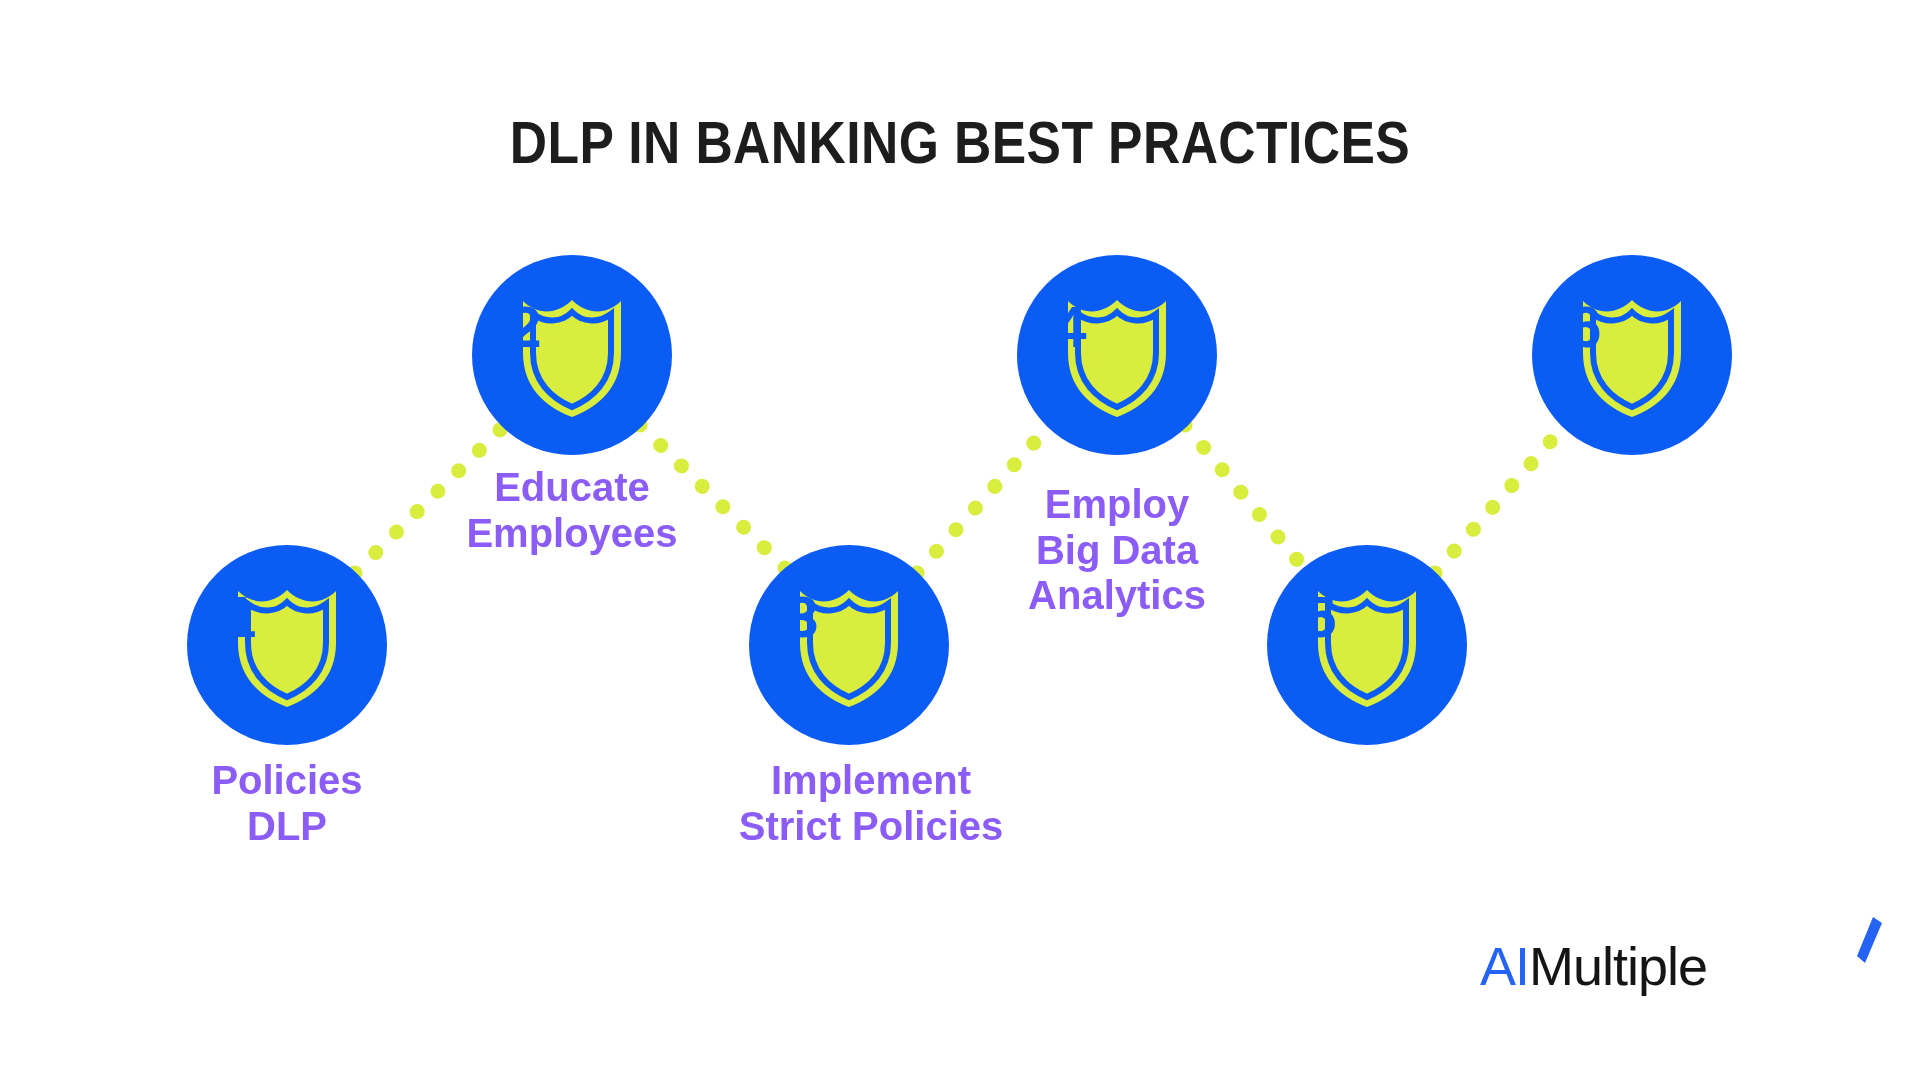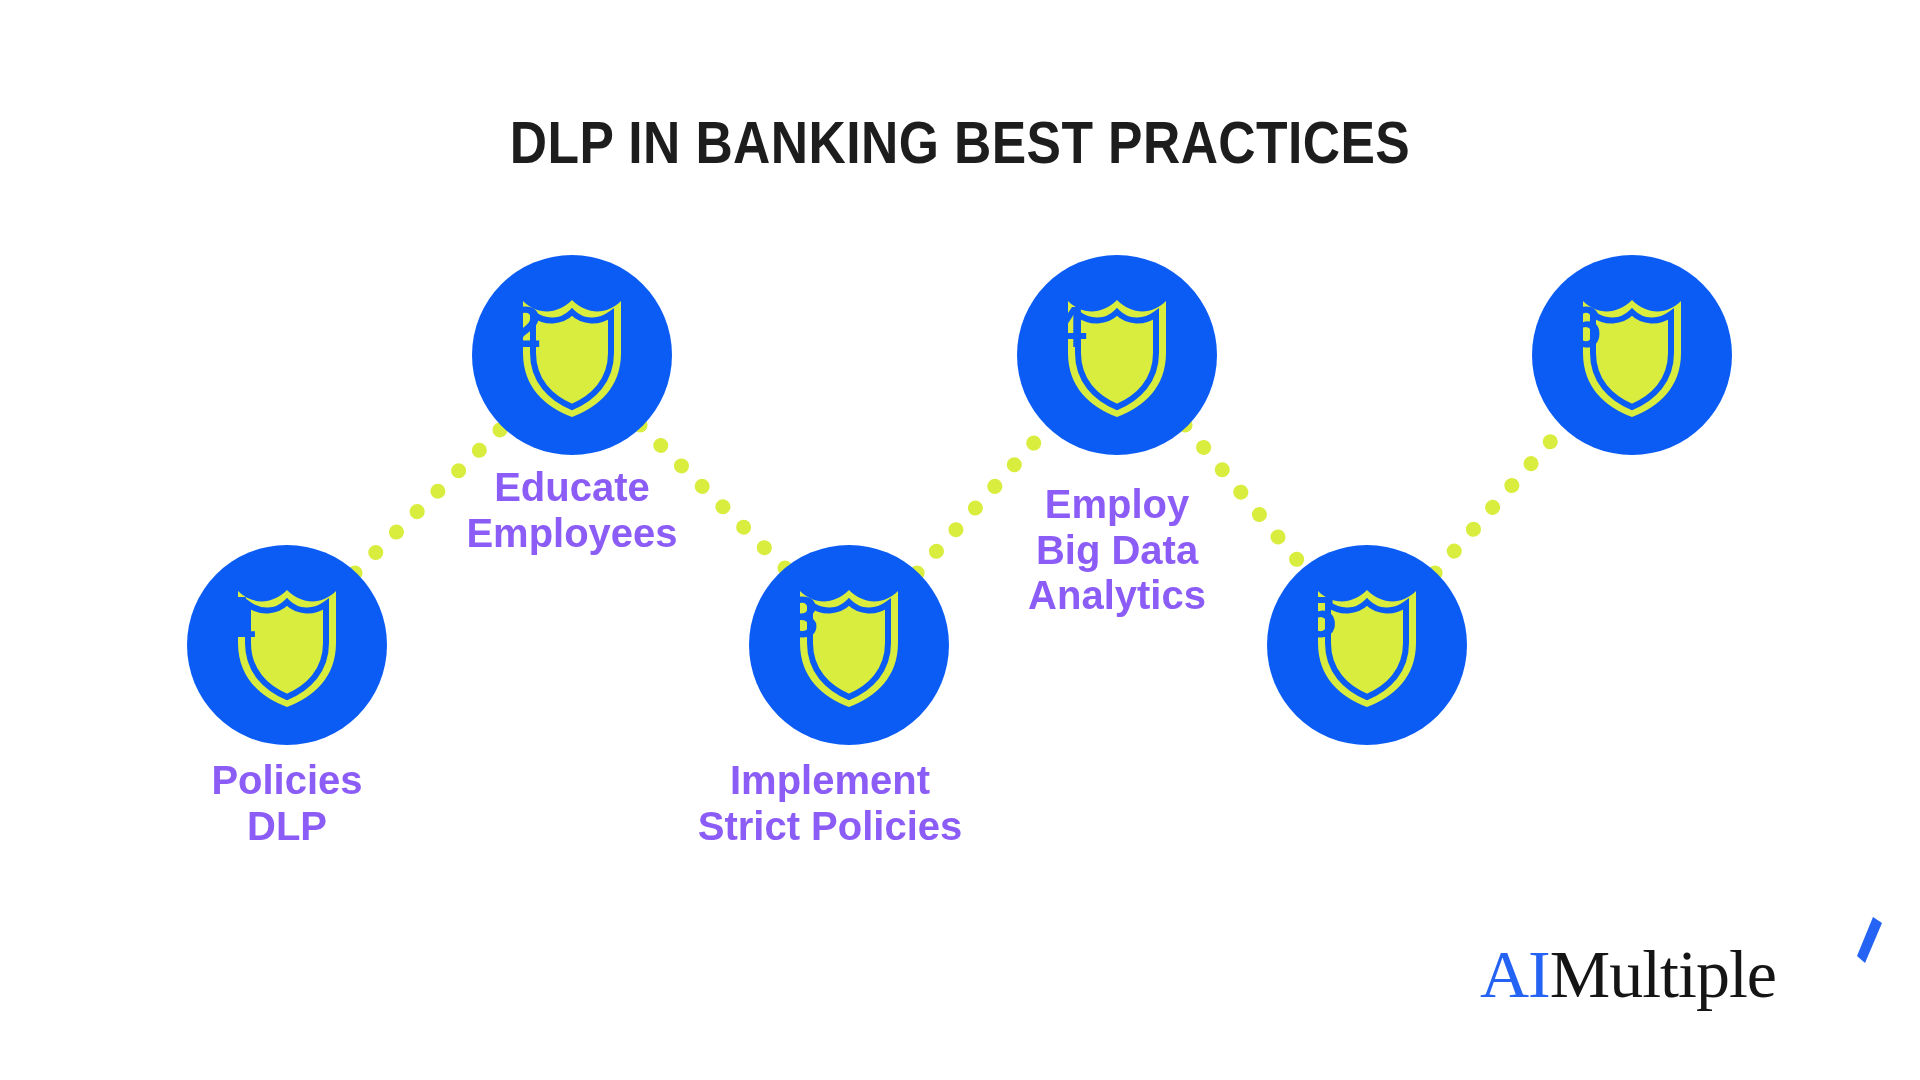--- a/index.html
+++ b/index.html
@@ -74,23 +74,23 @@
 
   
   #logo{
     position:absolute;
     left:1480px; top:935px;
     width:400px; height:86px;
   }
   #logo .word{
     position:absolute;
     left:0; top:0;
-    font-family:Liberation Serif, serif;
+    font-family:Liberation Sans, sans-serif;
     font-weight:400;
-    font-size:68px;
+    font-size:54px;
     letter-spacing:-1px;
     white-space:nowrap;
   }
   #logo .ai{color:#2563f5;}
   #logo .multiple{color:#151515;}
   #logo .tick{
     position:absolute;
     right:-2px; top:-18px;
     width:26px;height:46px;
   }
@@ -141,21 +141,21 @@
   <div class="node" style="left:749px;top:545px;width:200px;height:200px;">
     <div class="circle"></div>
     <div class="shield-wrap">
       <svg viewBox="0 0 106 128" width="106" height="128" xmlns="http://www.w3.org/2000/svg">
         <path d="M4 10 C 18 24, 38 24, 53 9 C 68 24, 88 24, 102 10 L102 62 C102 96, 80 116, 53 126 C26 116, 4 96, 4 62 Z" fill="#d9ed3f"></path>
         <path d="M14 23 C 26 32, 42 32, 53 21 C 64 32, 80 32, 92 23 L92 62 C92 90, 74 107, 53 116 C32 107, 14 90, 14 62 Z" fill="none" stroke="#0b5cf5" stroke-width="6"></path>
       </svg>
     </div>
     <div class="shield-num">3</div>
   </div>
-  <div class="label lbl-blue" style="left:610px;top:758px;width:440px;">Implement
+  <div class="label lbl-blue" style="left:651px;top:758px;width:440px;">Implement
 Strict Policies</div>
 
   <div class="node" style="left:1017px;top:255px;width:200px;height:200px;">
     <div class="circle"></div>
     <div class="shield-wrap">
       <svg viewBox="0 0 106 128" width="106" height="128" xmlns="http://www.w3.org/2000/svg">
         <path d="M4 10 C 18 24, 38 24, 53 9 C 68 24, 88 24, 102 10 L102 62 C102 96, 80 116, 53 126 C26 116, 4 96, 4 62 Z" fill="#d9ed3f"></path>
         <path d="M14 23 C 26 32, 42 32, 53 21 C 64 32, 80 32, 92 23 L92 62 C92 90, 74 107, 53 116 C32 107, 14 90, 14 62 Z" fill="none" stroke="#0b5cf5" stroke-width="6"></path>
       </svg>
     </div>

